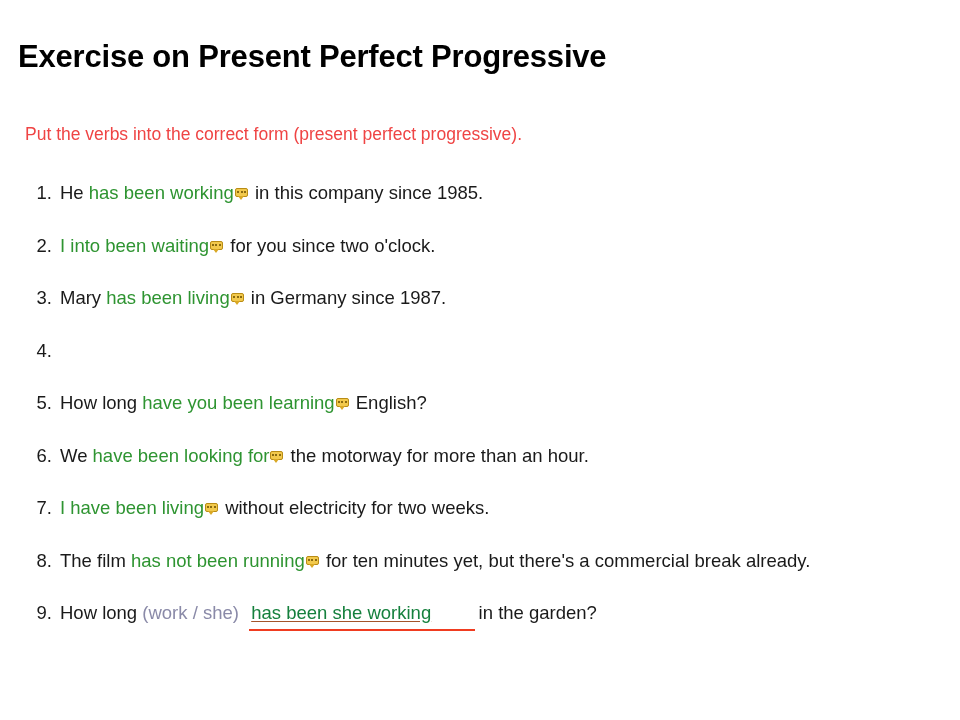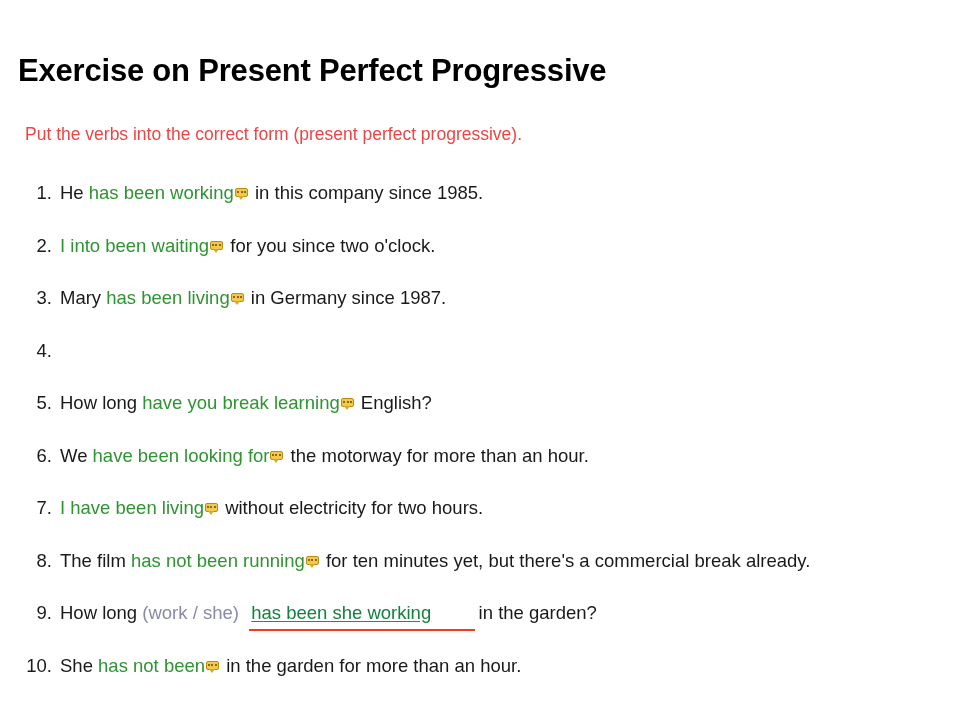--- a/index.html
+++ b/index.html
@@ -17,21 +17,21 @@
   .page {
     position: relative;
     width: 960px;
     height: 720px;
     background: #ffffff;
     box-sizing: border-box;
   }
   .title {
     position: absolute;
     left: 18px;
-    top: 32px;
+    top: 18px;
     font-size: 31px;
     font-weight: bold;
     color: #000000;
     letter-spacing: -0.2px;
     white-space: nowrap;
   }
   .instruction {
     position: absolute;
     left: 25px;
     top: 124px;
@@ -162,42 +162,38 @@
       <span class="num">3.</span>
       <span class="body-text"><span class="sp">Mary </span><span class="answer">has been living</span><span class="bubble-icon"><span class="bub-body"></span><span class="bub-dots"></span><span class="bub-tail"></span></span><span class="sp"> in Germany since 1987.</span></span>
     </li>
 
     <li class="ex-item">
       <span class="num">4.</span>
     </li>
 
     <li class="ex-item">
       <span class="num">5.</span>
-      <span class="body-text"><span class="sp">How long </span><span class="answer">have you break learning</span><span class="bubble-icon"><span class="bub-body"></span><span class="bub-dots"></span><span class="bub-tail"></span></span><span class="sp"> English?</span></span>
+      <span class="body-text"><span class="sp">How long </span><span class="answer">have you been learning</span><span class="bubble-icon"><span class="bub-body"></span><span class="bub-dots"></span><span class="bub-tail"></span></span><span class="sp"> English?</span></span>
     </li>
 
     <li class="ex-item">
       <span class="num">6.</span>
       <span class="body-text"><span class="sp">We </span><span class="answer">have been looking for</span><span class="bubble-icon"><span class="bub-body"></span><span class="bub-dots"></span><span class="bub-tail"></span></span><span class="sp"> the motorway for more than an hour.</span></span>
     </li>
 
     <li class="ex-item">
       <span class="num">7.</span>
-      <span class="body-text"><span class="sp"></span><span class="answer">I have been living</span><span class="bubble-icon"><span class="bub-body"></span><span class="bub-dots"></span><span class="bub-tail"></span></span><span class="sp"> without electricity for two hours.</span></span>
+      <span class="body-text"><span class="sp"></span><span class="answer">I have been living</span><span class="bubble-icon"><span class="bub-body"></span><span class="bub-dots"></span><span class="bub-tail"></span></span><span class="sp"> without electricity for two weeks.</span></span>
     </li>
 
     <li class="ex-item">
       <span class="num">8.</span>
       <span class="body-text"><span class="sp">The film </span><span class="answer">has not been running</span><span class="bubble-icon"><span class="bub-body"></span><span class="bub-dots"></span><span class="bub-tail"></span></span><span class="sp"> for ten minutes yet, but there's a commercial break already.</span></span>
     </li>
 
     <li class="ex-item">
       <span class="num">9.</span>
       <span class="body-text"><span class="sp">How long </span><span class="prompt">(work / she)</span><span class="sp">  </span><span class="fill-answer">has been she working</span><span class="sp">   </span><span class="sp">in the garden?</span></span>
     </li>
 
-    <li class="ex-item">
-      <span class="num">10.</span>
-      <span class="body-text"><span class="sp">She </span><span class="answer">has not been</span><span class="bubble-icon"><span class="bub-body"></span><span class="bub-dots"></span><span class="bub-tail"></span></span><span class="sp"> in the garden for more than an hour.</span></span>
-    </li>
 
   </ol>
 </div>
 
 </body></html>

